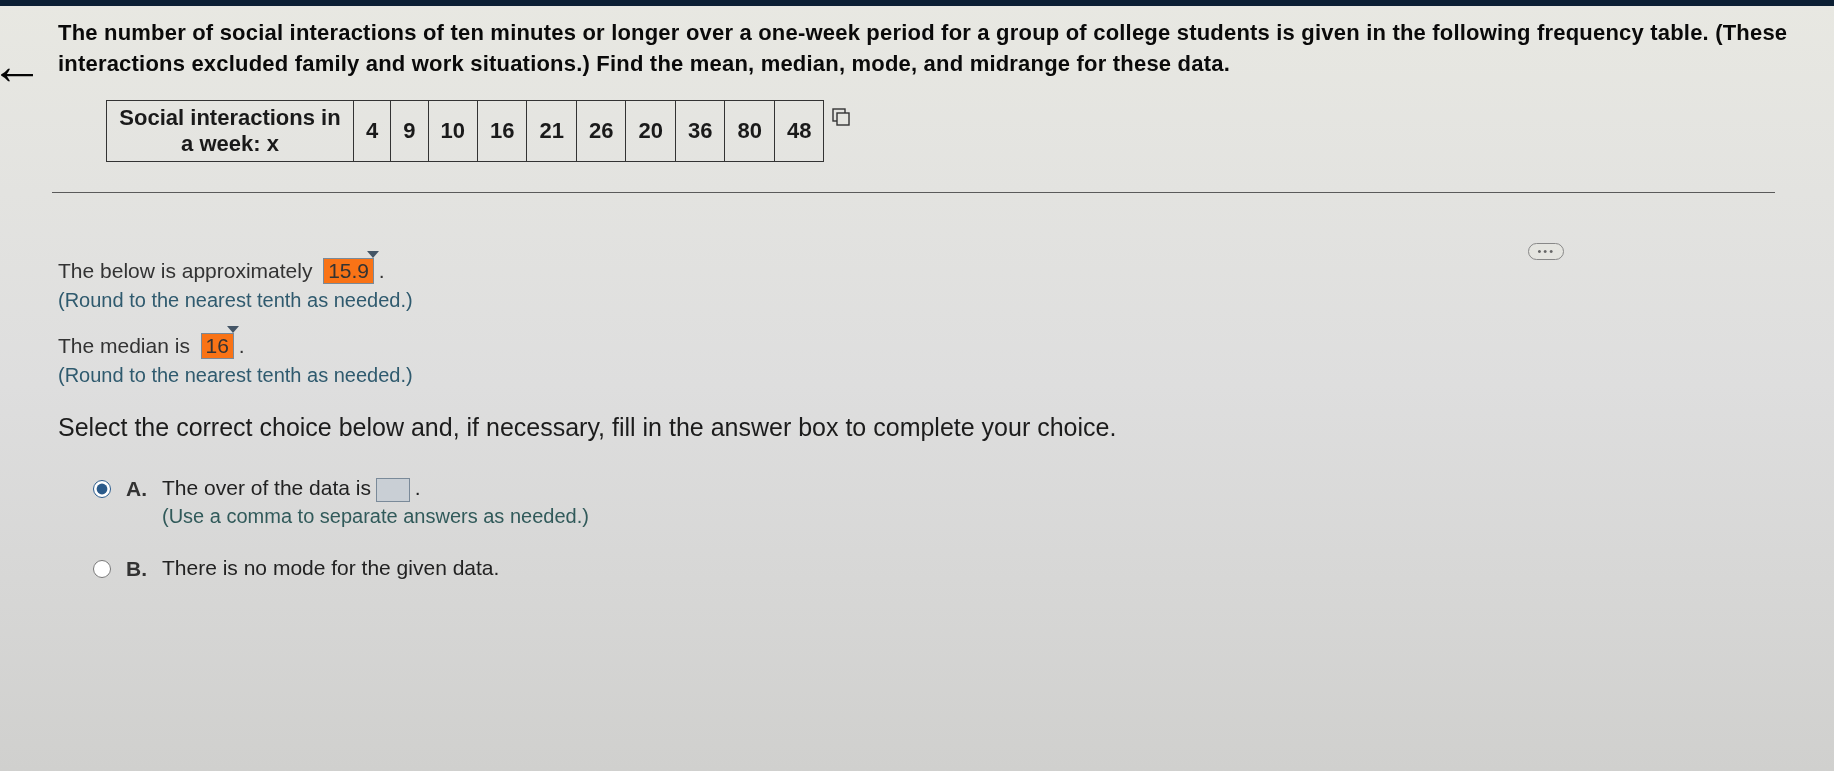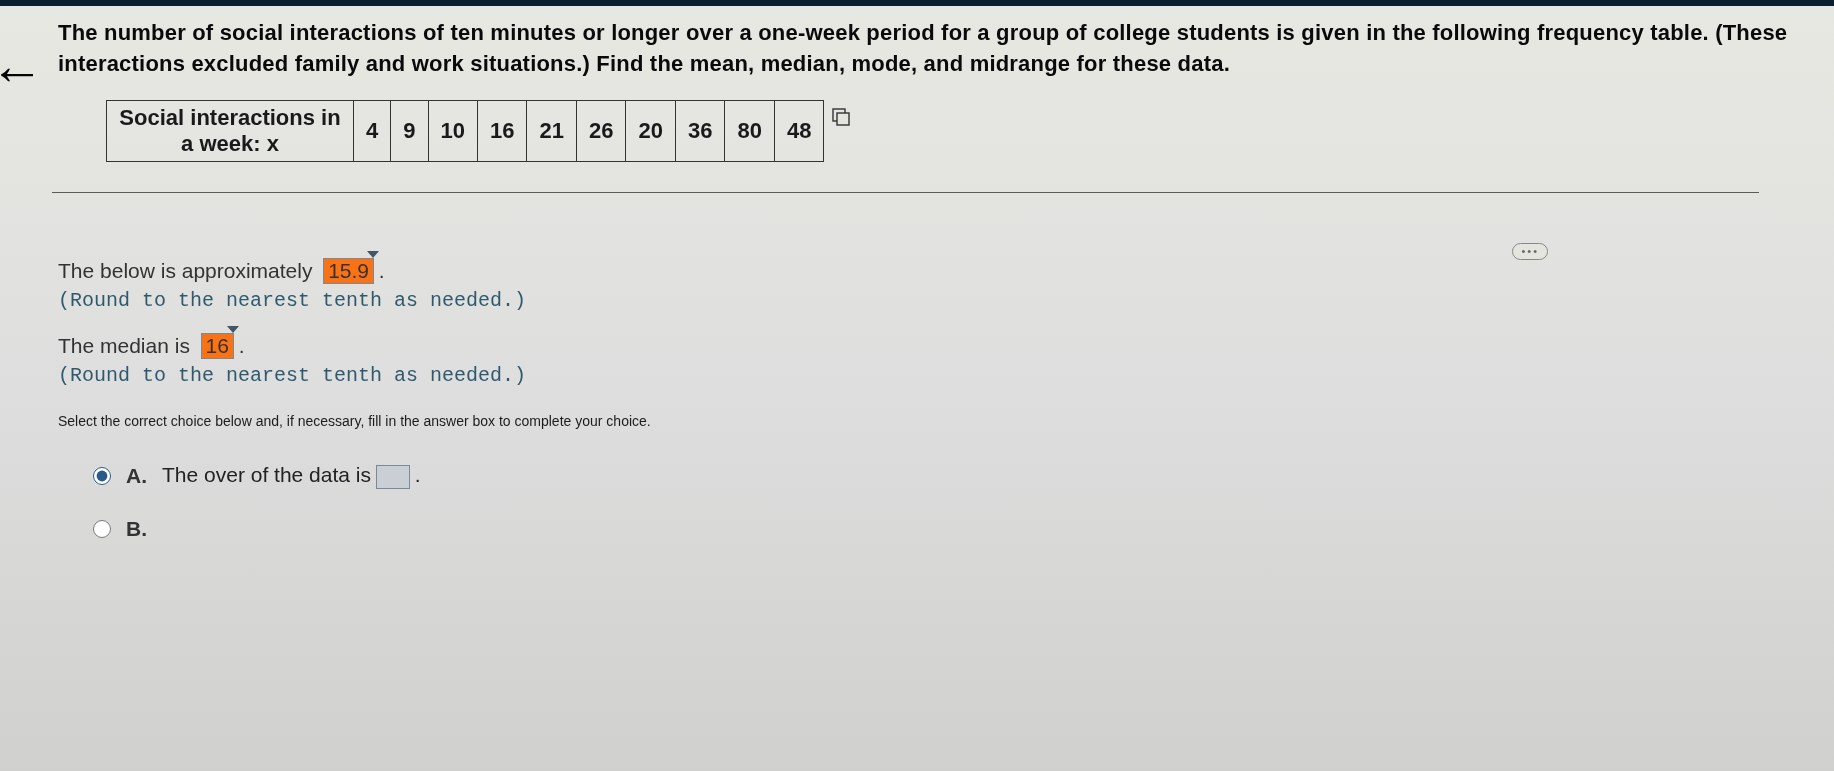--- a/index.html
+++ b/index.html
@@ -28,21 +28,21 @@
     top: 38px;
     font-size: 54px;
     line-height: 1;
     color: #050505;
     font-weight: bold;
   }
   .content {
     position: absolute;
     left: 58px;
     top: 18px;
-    right: 16px;
+    right: 0;
   }
   .question {
     font-size: 22px;
     font-weight: bold;
     color: #0a0a0a;
     line-height: 1.4;
     letter-spacing: 0.2px;
   }
   .table-wrap {
     margin-top: 20px;
@@ -111,26 +111,25 @@
     position: absolute;
     right: -6px;
     top: -8px;
     border-left: 6px solid transparent;
     border-right: 6px solid transparent;
     border-top: 7px solid #445566;
   }
   .hint {
     color: #2f5a6e;
     font-size: 20px;
-    font-family: Liberation Mono, monospace;
   }
   .block { margin-top: 22px; }
   .choice-prompt {
     margin-top: 26px;
-    font-size: 14px;
+    font-size: 25px;
     color: #1c1c1c;
   }
   .choices {
     margin-top: 34px;
     margin-left: 30px;
   }
   .choice {
     display: flex;
     align-items: flex-start;
     gap: 12px;
@@ -231,24 +230,26 @@
       <div class="choice-prompt">Select the correct choice below and, if necessary, fill in the answer box to complete your choice.</div>
 
       <div class="choices">
         <div class="choice">
           <input type="radio" name="mode" checked="" style="">
           <span class="choice-label">A.</span>
           <div>
             <span class="choice-text">The over of the data is</span>
             <span class="blankbox"></span>
             <span class="choice-text">.</span>
+            <div class="subhint">(Use a comma to separate answers as needed.)</div>
           </div>
         </div>
 
         <div class="choice">
           <input type="radio" name="mode" style="">
           <span class="choice-label">B.</span>
+          <span class="choice-text">There is no mode for the given data.</span>
         </div>
       </div>
 
     </div>
   </div>
 </div>
 
 </body></html>

